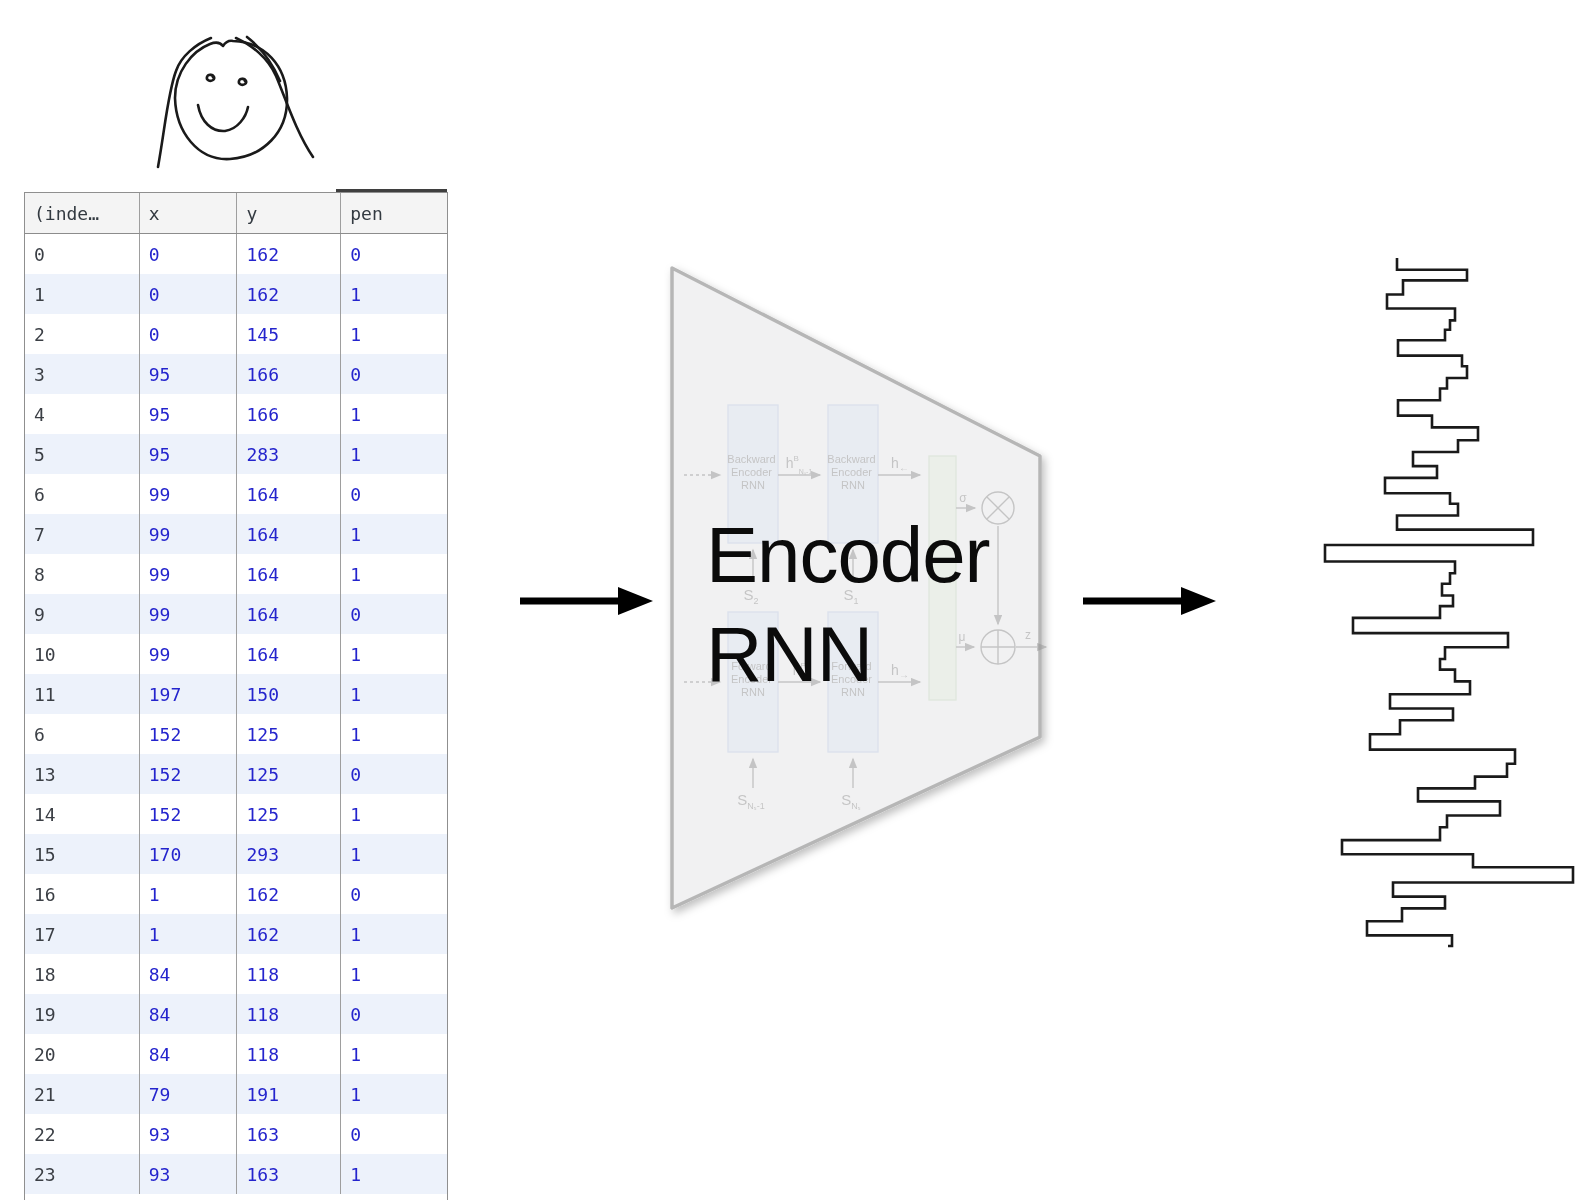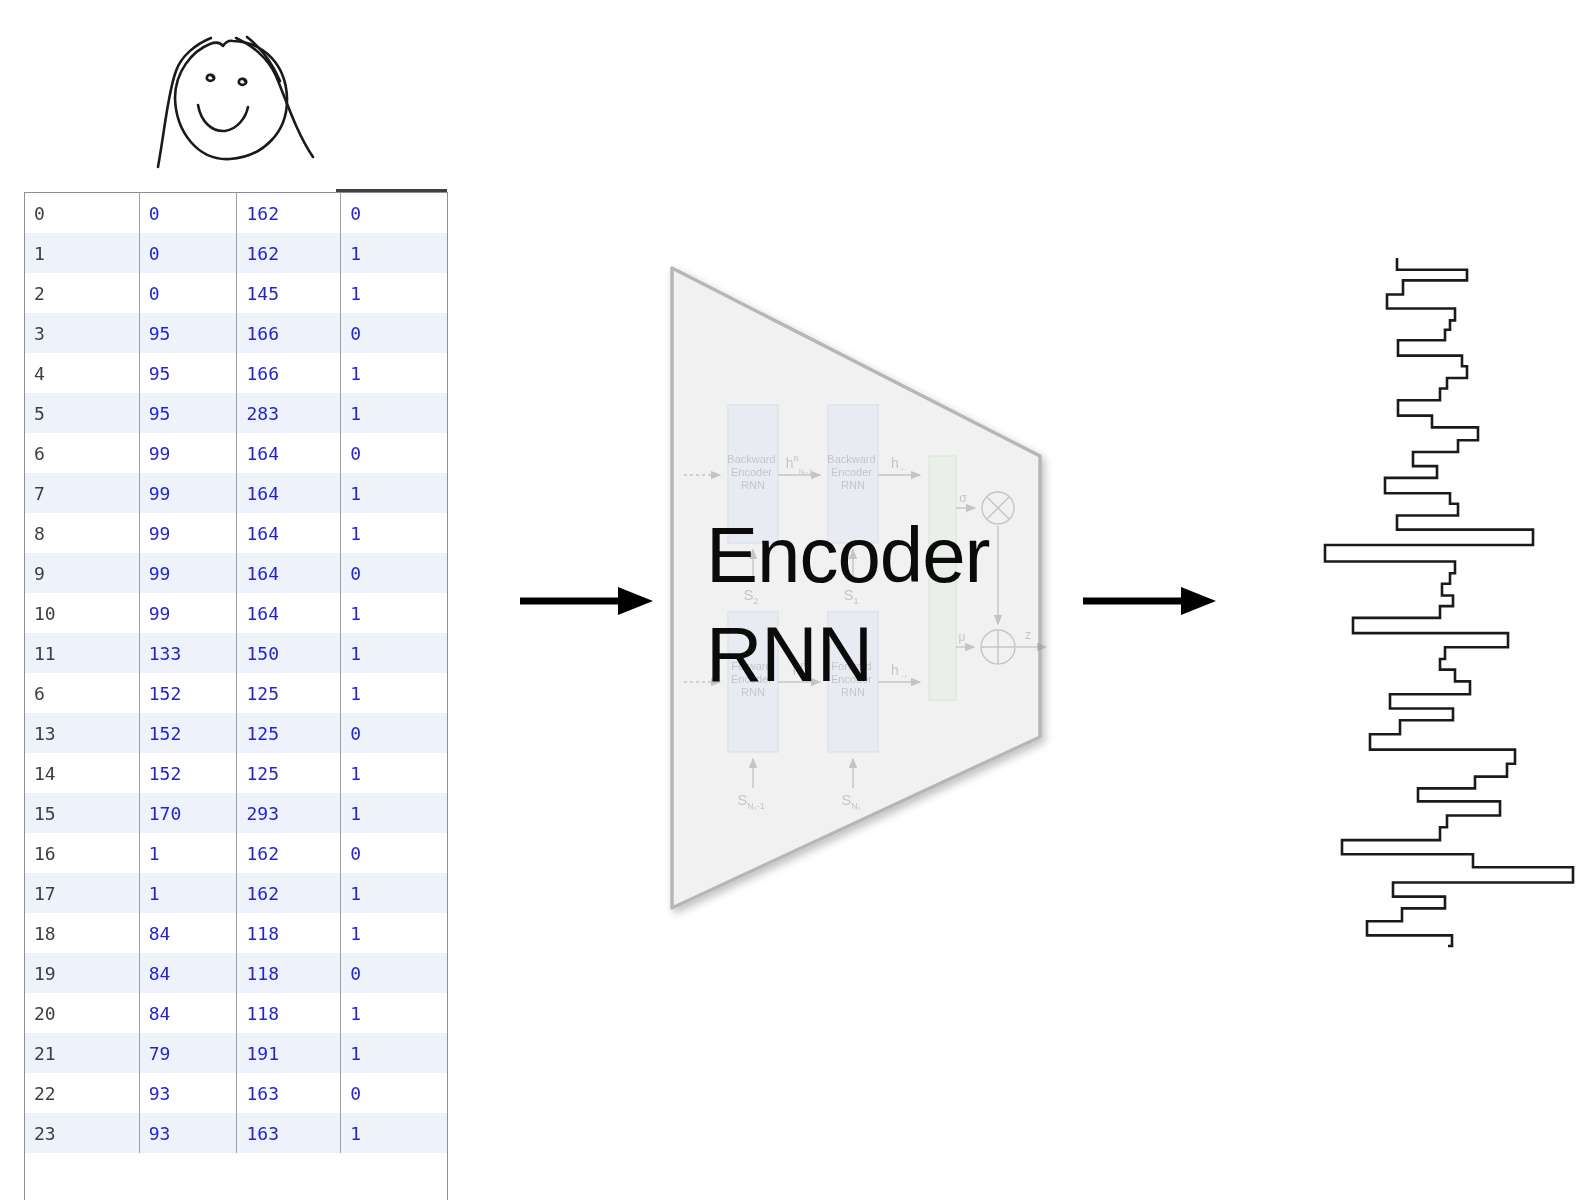--- a/index.html
+++ b/index.html
@@ -49,20 +49,26 @@
   <path class="sk" d="M 236,38 C 252,45 268,58 276,76 C 285,97 296,132 313,157"></path>
   <path class="sk" d="M 247,37 C 260,47 272,62 280,81"></path>
   <path class="sk" stroke-width="2.2" d="M 213,77 C 212,74 208,74 207,77 C 206,80 210,82 213,80 C 216,78 213,74 210,75"></path>
   <path class="sk" stroke-width="2.2" d="M 245,81 C 244,78 240,78 239,81 C 238,84 242,86 245,84 C 248,82 245,78 242,79"></path>
   <path class="sk" d="M 198,105 C 201,122 212,132 225,131 C 238,129 246,117 248,107"></path>
 </svg>
 
 <div class="top-divider"></div>
 
 <div class="data-table">
+  <div class="t-head">
+    <div class="t-cell c0">(inde…</div>
+    <div class="t-cell c1">x</div>
+    <div class="t-cell c2">y</div>
+    <div class="t-cell c3">pen</div>
+  </div>
   <div id="t-body">
       <div class="t-row">
         <div class="t-cell c0">0</div>
         <div class="t-cell c1">0</div>
         <div class="t-cell c2">162</div>
         <div class="t-cell c3">0</div>
       </div>
       <div class="t-row alt">
         <div class="t-cell c0">1</div>
         <div class="t-cell c1">0</div>
@@ -118,21 +124,21 @@
         <div class="t-cell c3">0</div>
       </div>
       <div class="t-row">
         <div class="t-cell c0">10</div>
         <div class="t-cell c1">99</div>
         <div class="t-cell c2">164</div>
         <div class="t-cell c3">1</div>
       </div>
       <div class="t-row alt">
         <div class="t-cell c0">11</div>
-        <div class="t-cell c1">133</div>
+        <div class="t-cell c1">197</div>
         <div class="t-cell c2">150</div>
         <div class="t-cell c3">1</div>
       </div>
       <div class="t-row">
         <div class="t-cell c0">6</div>
         <div class="t-cell c1">152</div>
         <div class="t-cell c2">125</div>
         <div class="t-cell c3">1</div>
       </div>
       <div class="t-row alt">

